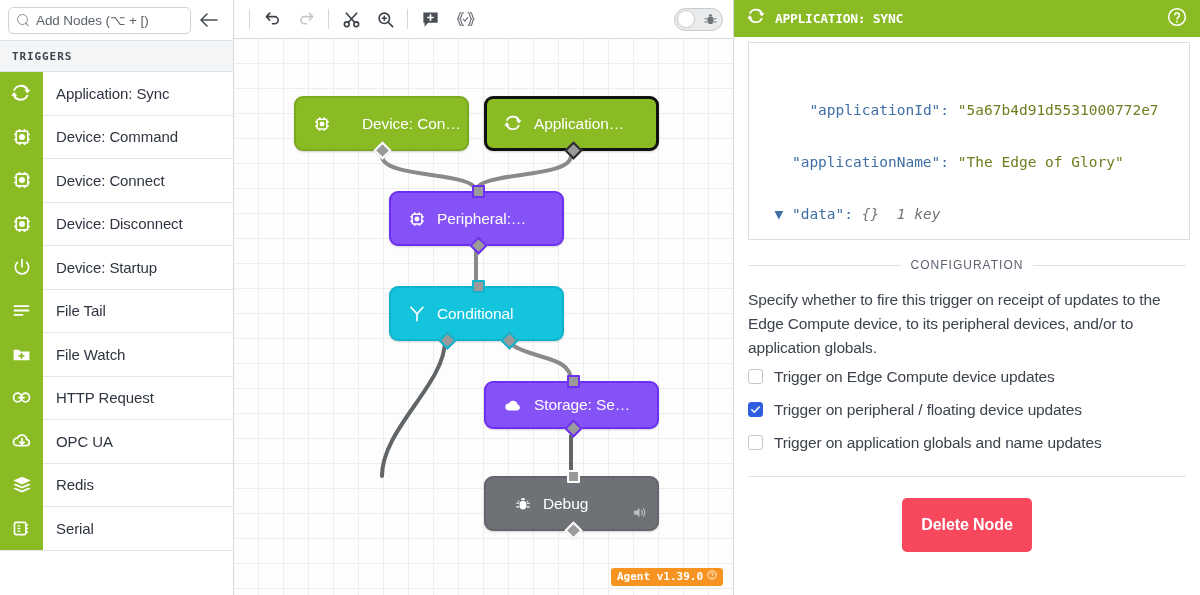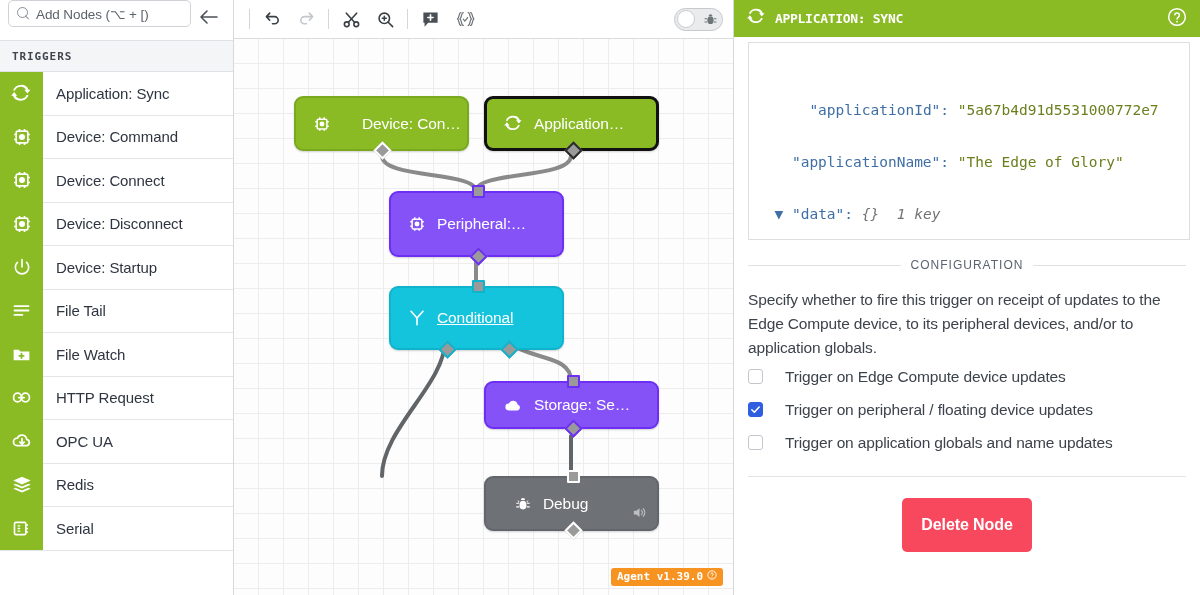--- a/index.html
+++ b/index.html
@@ -15,21 +15,21 @@
   
   .sidebar {
     width: 234px; height: 595px;
     background: #ffffff;
     border-right: 1px solid #d5d8dc;
     display: flex; flex-direction: column;
     flex: none;
   }
   .sidebar-search-row {
     height: 40px; flex: none;
-    display: flex; 
+    display: flex; align-items: center;
     padding: 0 8px;
     background: #ffffff;
   }
   .search-box {
     flex: 1 1 auto; height: 27px;
     border: 1px solid #cfd3d8; border-radius: 5px;
     background: #fff;
     display: flex; align-items: center;
     padding: 0 8px; gap: 6px;
   }
@@ -213,21 +213,21 @@
     font-size: 12px; letter-spacing: 1px; color: #5c6370; font-weight: 400;
   }
 
   .desc {
     margin: 16px 14px 0 14px;
     font-size: 15.5px; line-height: 24px; color: #3d434c;
     letter-spacing: -0.15px;
   }
 
   .cbrow {
-    display: flex; align-items: center; gap: 22px;
+    display: flex; align-items: center; gap: 11px;
     margin: 0 14px; height: 33px;
   }
   .cbrow:nth-of-type(1) { margin-top: 16px; }
   .cb {
     width: 15px; height: 15px; flex: none;
     border: 1.5px solid #c3c7cd; border-radius: 3px; background: #fff;
   }
   .cb.on {
     background: #2f5fe0; border-color: #2f5fe0;
     display: flex; align-items: center; justify-content: center;
@@ -473,34 +473,34 @@
         <span class="nico">
           <svg width="19" height="19" viewBox="0 0 24 24" fill="#fff">
               <path d="M12 4a8 8 0 0 1 7 4h-2.2l4 5 4-5h-2.4A10.6 10.6 0 0 0 12 1.5C7 1.5 3 4.7 1.8 9h2.6A8 8 0 0 1 12 4z" transform="scale(0.86) translate(1,1)"></path>
               <path d="M12 20a8 8 0 0 1-7-4h2.2l-4-5-4 5h2.4A10.6 10.6 0 0 0 12 22.5c5 0 9-3.2 10.2-7.5h-2.6A8 8 0 0 1 12 20z" transform="scale(0.86) translate(1,1)"></path>
             </svg>
         </span>
         <span>Application…</span>
         <span class="port diamond" style="left:80px; bottom:-9px; border-color:#2b2b2b;"></span>
       </div>
 
-      <div class="fnode" style="left:155px; top:152px; width:175px; height:66px; background:#8452f7; border:2px solid #6d2ff5;">
+      <div class="fnode" style="left:155px; top:152px; width:175px; height:55px; background:#8452f7; border:2px solid #6d2ff5;">
         <span class="nico">
           <svg width="18" height="18" viewBox="0 0 24 24" fill="none" stroke="#fff" stroke-width="2">
               <rect x="5.5" y="5.5" width="13" height="13" rx="2"></rect>
               <circle cx="12" cy="12" r="2.3" fill="#fff"></circle>
               <path d="M9 3v2.5M15 3v2.5M9 18.5v2.5M15 18.5v2.5M3 9h2.5M3 15h2.5M18.5 9H21M18.5 15H21"></path>
             </svg>
         </span>
         <span>Peripheral:…</span>
         <span class="port sq" style="left:81px; top:-8px; border-color:#6d2ff5;"></span>
         <span class="port diamond" style="left:81px; bottom:-8px; border-color:#6d2ff5;"></span>
       </div>
 
-      <div class="fnode" style="left:155px; top:247px; width:175px; height:64px; background:#14c4dc; border:2px solid #0fb4cc;text-decoration:underline;">
+      <div class="fnode" style="left:155px; top:247px; width:175px; height:55px; background:#14c4dc; border:2px solid #0fb4cc;">
         <span class="nico">
           <svg width="18" height="18" viewBox="0 0 24 24" fill="none" stroke="#fff" stroke-width="2.2" stroke-linecap="round">
               <path d="M4 3l8 9v9M20 3l-8 9"></path>
             </svg>
         </span>
         <span>Conditional</span>
         <span class="port sq" style="left:81px; top:-8px; border-color:#0fb4cc;"></span>
         <span class="port diamond" style="left:50px; bottom:-8px; border-color:#0fb4cc;"></span>
         <span class="port diamond" style="left:112px; bottom:-8px; border-color:#0fb4cc;"></span>
       </div>

